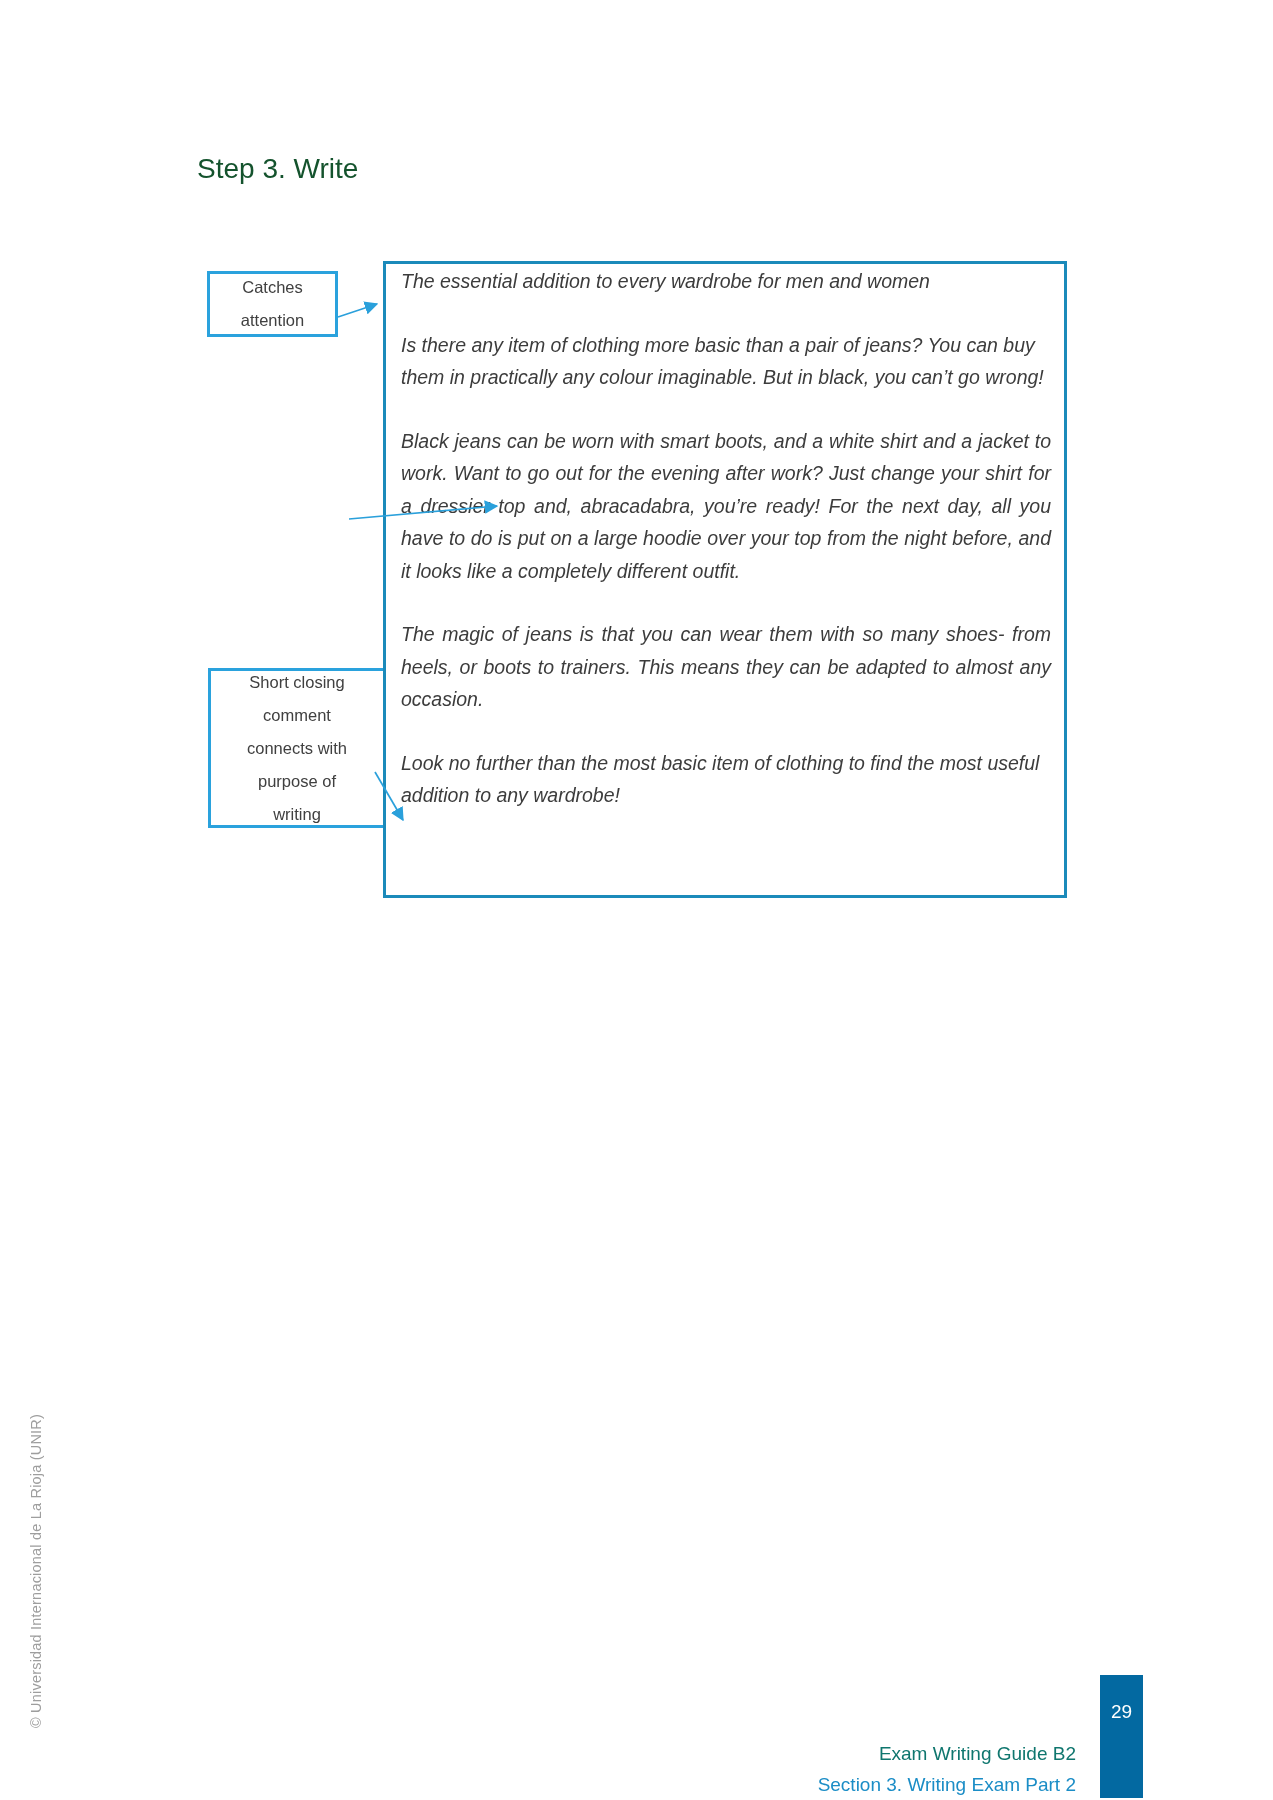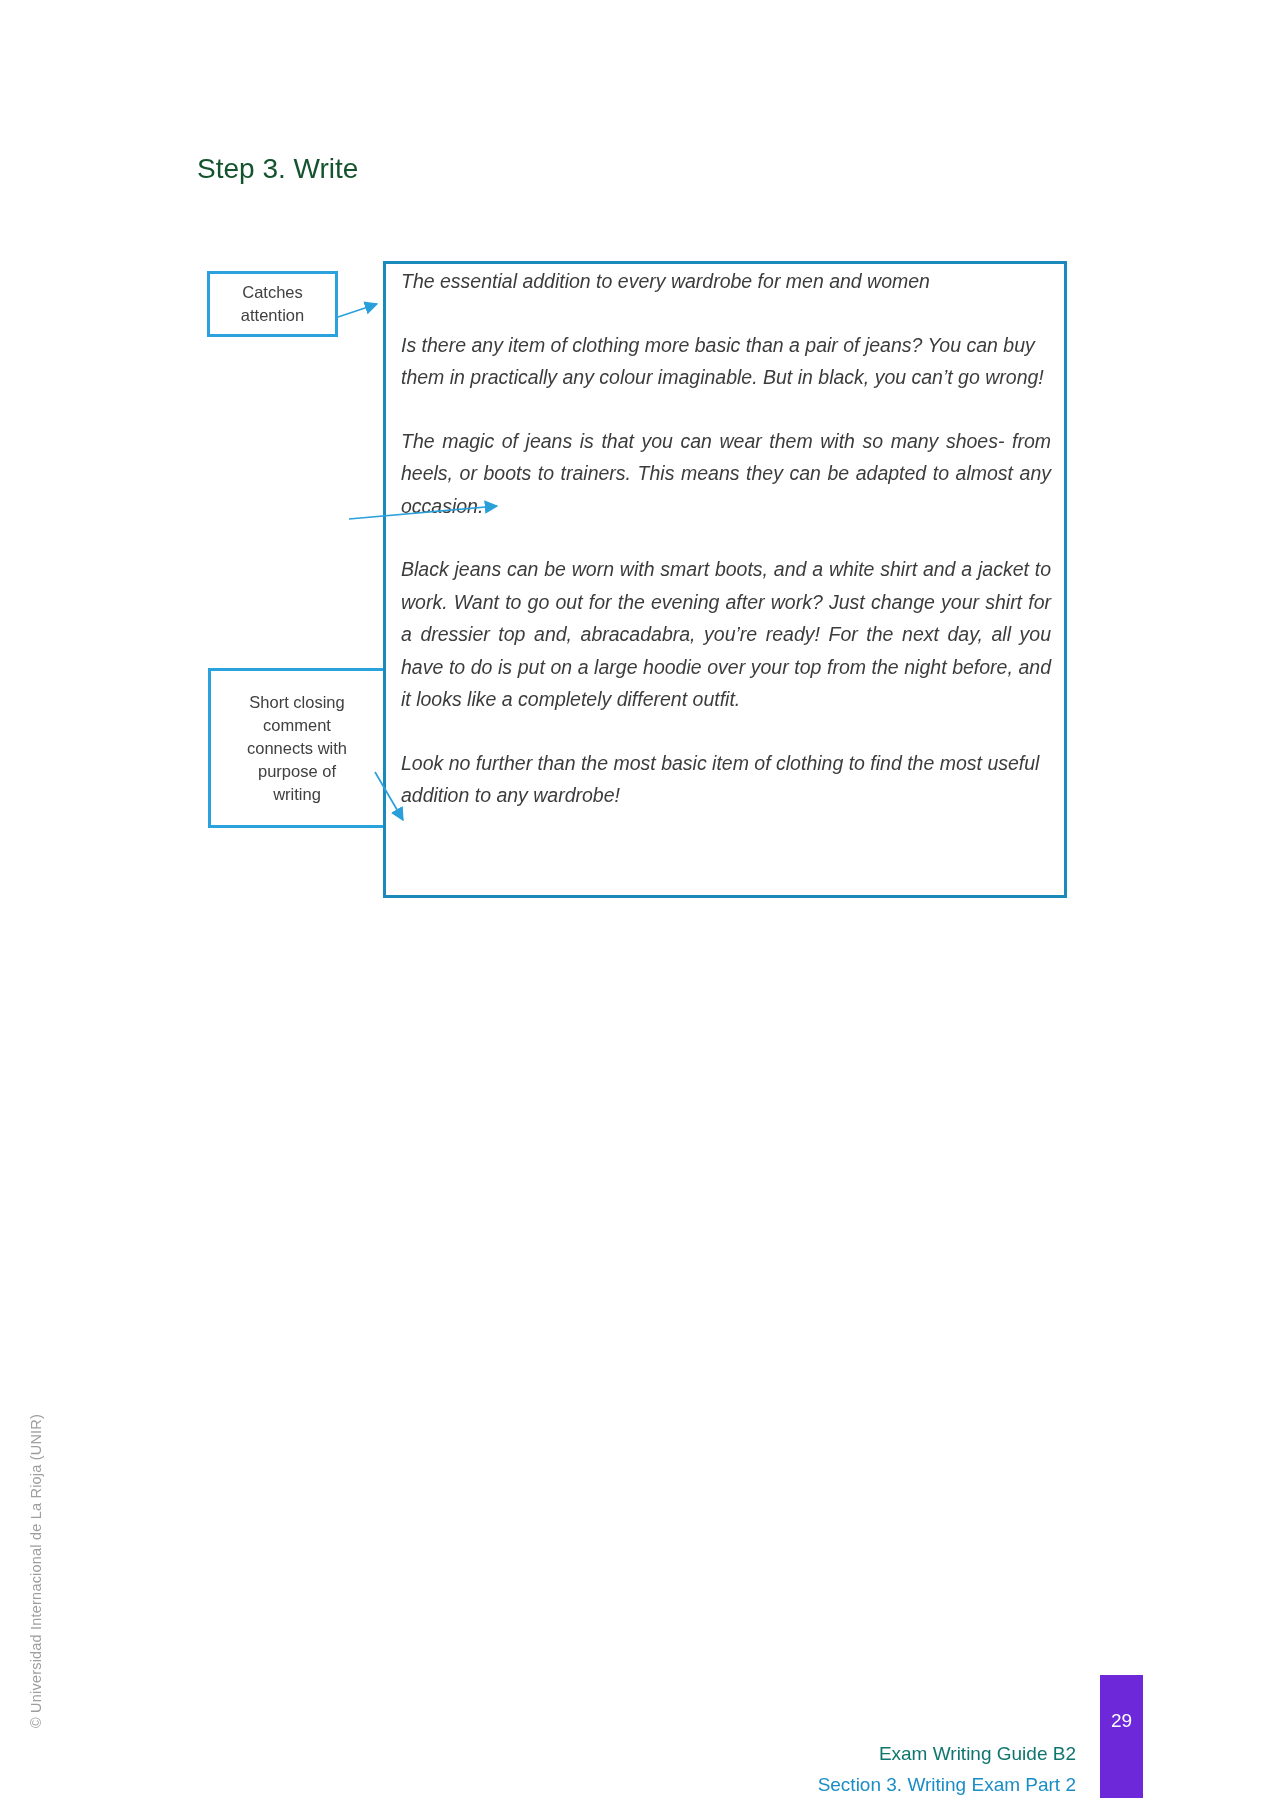--- a/index.html
+++ b/index.html
@@ -33,21 +33,21 @@
     border: 3px solid #2AA2DD;
     background: #ffffff;
     display: flex;
     align-items: center;
     justify-content: center;
   }
   .callout .callout-label {
     text-align: center;
     color: #404040;
     font-size: 16.5px;
-    line-height: 23px;
+    line-height: 33px;
     white-space: pre-line;
   }
   .callout-1 { left: 207px; top: 271px; width: 131px; height: 66px; }
   .callout-2 { left: 208px; top: 424px; width: 140px; height: 142px; }
   .callout-3 { left: 208px; top: 668px; width: 178px; height: 160px; }
 
   
   .article-box {
     position: absolute;
     left: 383px;
@@ -91,25 +91,25 @@
   .footer .footer-book { color: #0f766e; margin-top: 48px; }
   .footer .footer-section { color: #1B8DC6; }
 
   .page-number-box {
     position: absolute;
     left: 1100px;
     top: 1675px;
     width: 43px;
     height: 123px;
     box-sizing: border-box;
-    background: #6d28d9;
+    background: #0369a1;
     color: #ffffff;
     font-size: 19px;
     text-align: center;
-    padding-top: 35px;
+    padding-top: 26px;
   }
 
   
   .copyright-vertical {
     position: absolute;
     left: 27px;
     top: 1728px;
     transform: rotate(-90deg);
     transform-origin: 0 0;
     white-space: nowrap;
@@ -134,22 +134,22 @@
     <div class="callout-label">Short closing
 comment
 connects with
 purpose of
 writing</div>
   </div>
 
   <div class="article-box">
     <p>The essential addition to every wardrobe for men and women</p>
     <p>Is there any item of clothing more basic than a pair of jeans? You can buy them in practically any colour imaginable. But in black, you can’t go wrong!</p>
+    <p class="justify">Black jeans can be worn with smart boots, and a white shirt and a jacket to work. Want to go out for the evening after work? Just change your shirt for a dressier top and, abracadabra, you’re ready! For the next day, all you have to do is put on a large hoodie over your top from the night before, and it looks like a completely different outfit.</p>
     <p class="justify">The magic of jeans is that you can wear them with so many shoes- from heels, or boots to trainers. This means they can be adapted to almost any occasion.</p>
-    <p class="justify">Black jeans can be worn with smart boots, and a white shirt and a jacket to work. Want to go out for the evening after work? Just change your shirt for a dressier top and, abracadabra, you’re ready! For the next day, all you have to do is put on a large hoodie over your top from the night before, and it looks like a completely different outfit.</p>
     <p>Look no further than the most basic item of clothing to find the most useful addition to any wardrobe!</p>
   </div>
 
   <svg class="annotations" viewBox="0 0 1273 1800" xmlns="http://www.w3.org/2000/svg">
     <defs>
       <marker id="arrowhead" viewBox="0 0 10 10" refX="9" refY="5" markerWidth="8" markerHeight="8" orient="auto">
         <path d="M0 0 L10 5 L0 10 z" fill="#2AA0DB"></path>
       </marker>
     </defs>
     <line x1="338" y1="317" x2="377" y2="304" stroke="#2AA0DB" stroke-width="1.7" marker-end="url(#arrowhead)"></line>

